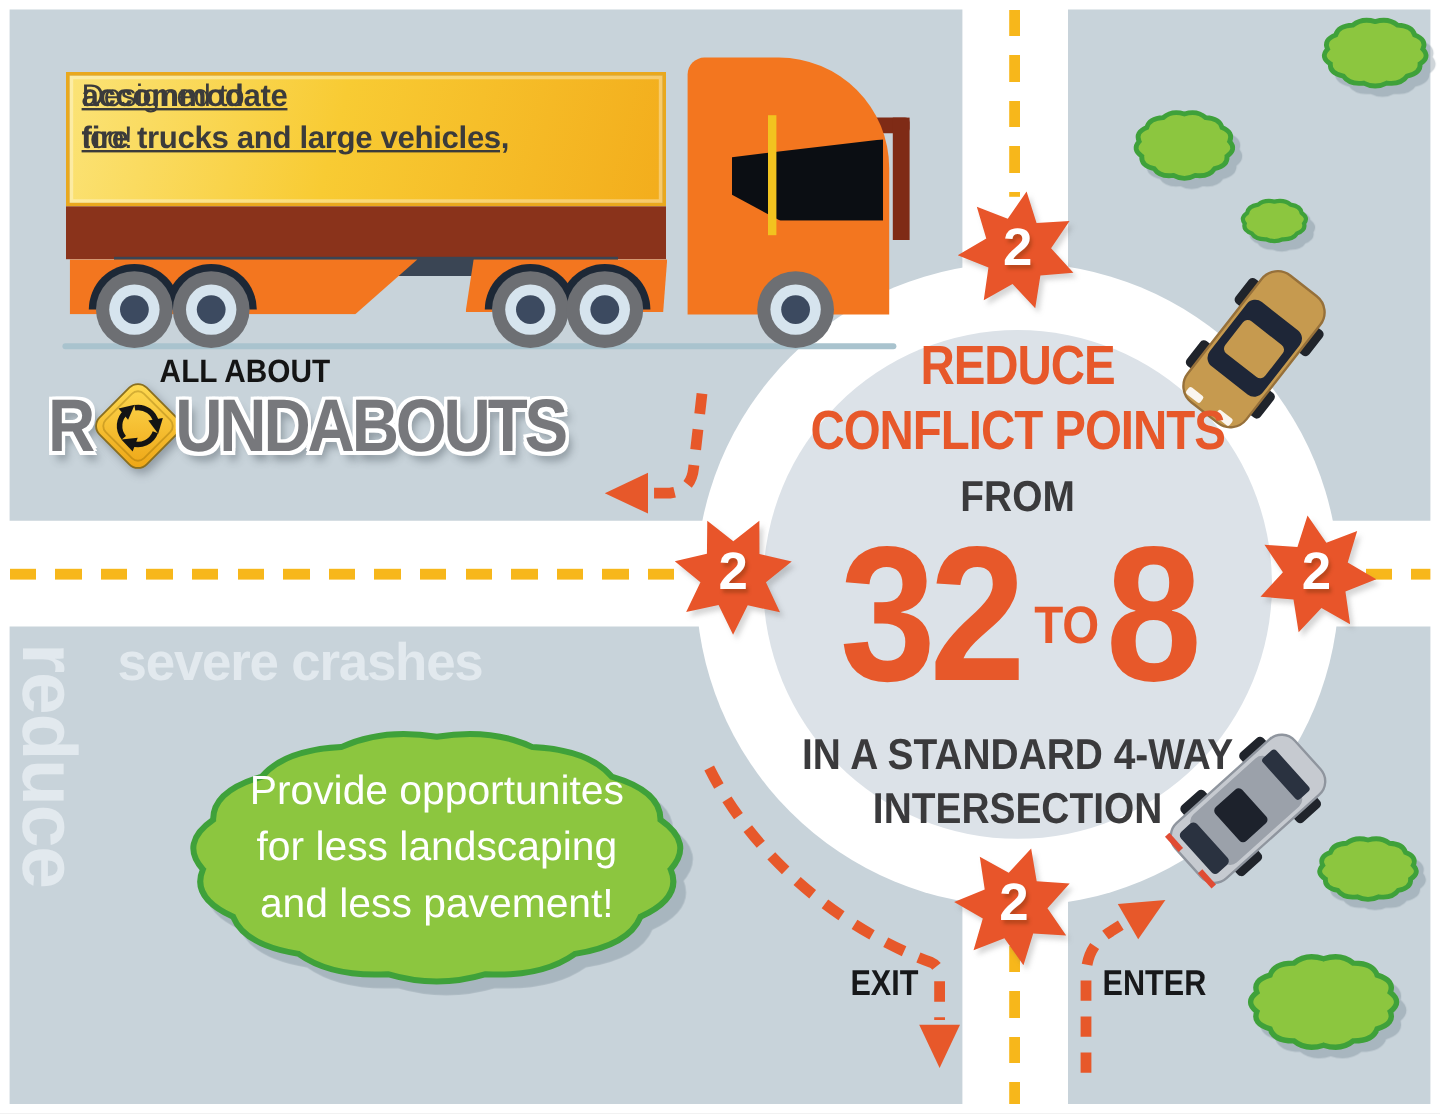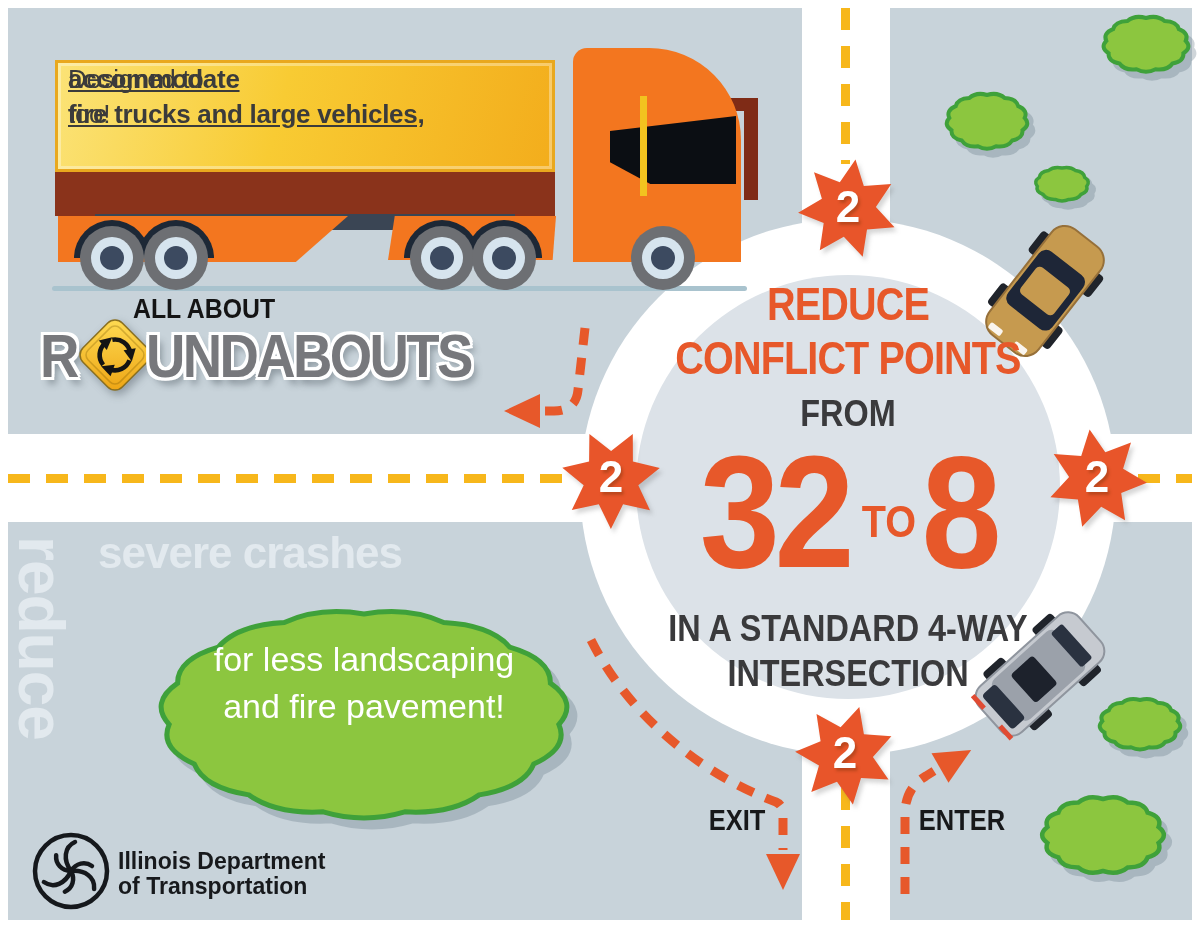--- a/index.html
+++ b/index.html
@@ -169,22 +169,23 @@
         </g>
       </svg>
       <span class="brand-letters">UNDABOUTS</span>
     </div>
   </div>
 
   <svg class="blob-svg" viewBox="0 0 432 236">
     <path fill="#8cc63f" stroke="#3fa13a" stroke-width="5" d="M216.0,18.0 Q260.8,10.4 295.7,26.6 Q342.7,29.0 361.7,51.1 Q402.7,63.0 402.4,87.1 Q430.4,106.5 410.9,128.5 Q421.0,152.0 385.7,168.0 Q376.2,191.6 331.2,198.9 Q303.7,218.5 256.8,215.8 Q216.0,228.0 175.2,215.8 Q128.3,218.5 100.8,198.9 Q55.8,191.6 46.3,168.0 Q11.0,152.0 21.1,128.5 Q1.6,106.5 29.6,87.1 Q29.3,63.0 70.3,51.1 Q89.3,29.0 136.3,26.6 Q171.2,10.4 216.0,18.0 Z"></path>
   </svg>
   <div class="blob-text">
+    <div>Provide opportunites</div>
     <div>for less landscaping</div>
-    <div>and fire pavement!</div>
+    <div>and less pavement!</div>
   </div>
 
   <svg class="bush" style="left:939px;top:84px;" width="96" height="74" viewBox="0 0 96 74">
     <path fill="#8cc63f" stroke="#3fa13a" stroke-width="4" d="M48.0,11.0 Q58.5,7.7 65.7,14.0 Q77.2,14.4 79.3,22.2 Q89.2,26.3 85.7,33.9 Q91.8,40.6 83.5,46.2 Q84.3,54.1 73.2,56.5 Q68.5,63.7 57.1,62.2 Q48.0,67.2 38.9,62.2 Q27.5,63.7 22.8,56.5 Q11.7,54.1 12.5,46.2 Q4.2,40.6 10.3,33.9 Q6.8,26.3 16.7,22.2 Q18.8,14.4 30.3,14.0 Q37.5,7.7 48.0,11.0 Z"></path>
     </svg>
   <svg class="bush" style="left:1096px;top:7px;" width="100" height="74" viewBox="0 0 100 74">
     <path fill="#8cc63f" stroke="#3fa13a" stroke-width="4" d="M50.0,11.0 Q61.1,7.7 68.6,14.0 Q80.8,14.4 82.9,22.2 Q93.4,26.3 89.7,33.9 Q96.1,40.6 87.4,46.2 Q88.2,54.1 76.5,56.5 Q71.6,63.7 59.6,62.2 Q50.0,67.2 40.4,62.2 Q28.4,63.7 23.5,56.5 Q11.8,54.1 12.6,46.2 Q3.9,40.6 10.3,33.9 Q6.6,26.3 17.1,22.2 Q19.2,14.4 31.4,14.0 Q38.9,7.7 50.0,11.0 Z"></path>
     </svg>
   <svg class="bush" style="left:1026px;top:157px;" width="72" height="54" viewBox="0 0 72 54">
     <path fill="#8cc63f" stroke="#3fa13a" stroke-width="3.5" d="M36.0,11.0 Q44.2,9.2 49.5,13.5 Q57.9,14.8 58.7,20.4 Q64.7,24.4 60.7,29.3 Q62.4,34.7 54.9,37.5 Q51.7,42.6 43.0,42.4 Q36.0,45.6 29.0,42.4 Q20.3,42.6 17.1,37.5 Q9.6,34.7 11.3,29.3 Q7.3,24.4 13.3,20.4 Q14.1,14.8 22.5,13.5 Q27.8,9.2 36.0,11.0 Z"></path>
@@ -272,31 +273,14 @@
   <div class="ctr ctr-orange" style="top:335px;">CONFLICT POINTS</div>
   <div class="ctr ctr-dark" style="top:396px;">FROM</div>
   <div class="ctr numrow" style="top:432px;">
     <span class="big">32</span>
     <span class="to">TO</span>
     <span class="big">8</span>
   </div>
   <div class="ctr ctr-dark" style="top:611px;">IN A STANDARD 4-WAY</div>
   <div class="ctr ctr-dark" style="top:656px;">INTERSECTION</div>
 
-  <div class="idot">
-    <svg width="82" height="82" viewBox="0 0 82 82">
-      <circle cx="41" cy="41" r="36" fill="none" stroke="#15181c" stroke-width="4.5"></circle>
-      <g fill="none" stroke="#15181c" stroke-width="4.5" stroke-linecap="round">
-        <path d="M41,41 C33,30 34,17 45,12"></path>
-        <path d="M41,41 C33,30 34,17 45,12" transform="rotate(120 41 41)"></path>
-        <path d="M41,41 C33,30 34,17 45,12" transform="rotate(240 41 41)"></path>
-        <path d="M41,41 C46,33 55,31 62,36"></path>
-        <path d="M41,41 C46,33 55,31 62,36" transform="rotate(120 41 41)"></path>
-        <path d="M41,41 C46,33 55,31 62,36" transform="rotate(240 41 41)"></path>
-      </g>
-    </svg>
-    <div class="idot-text">
-      <div>Illinois Department</div>
-      <div>of Transportation</div>
-    </div>
-  </div>
 
 </div>
 
 </body></html>

